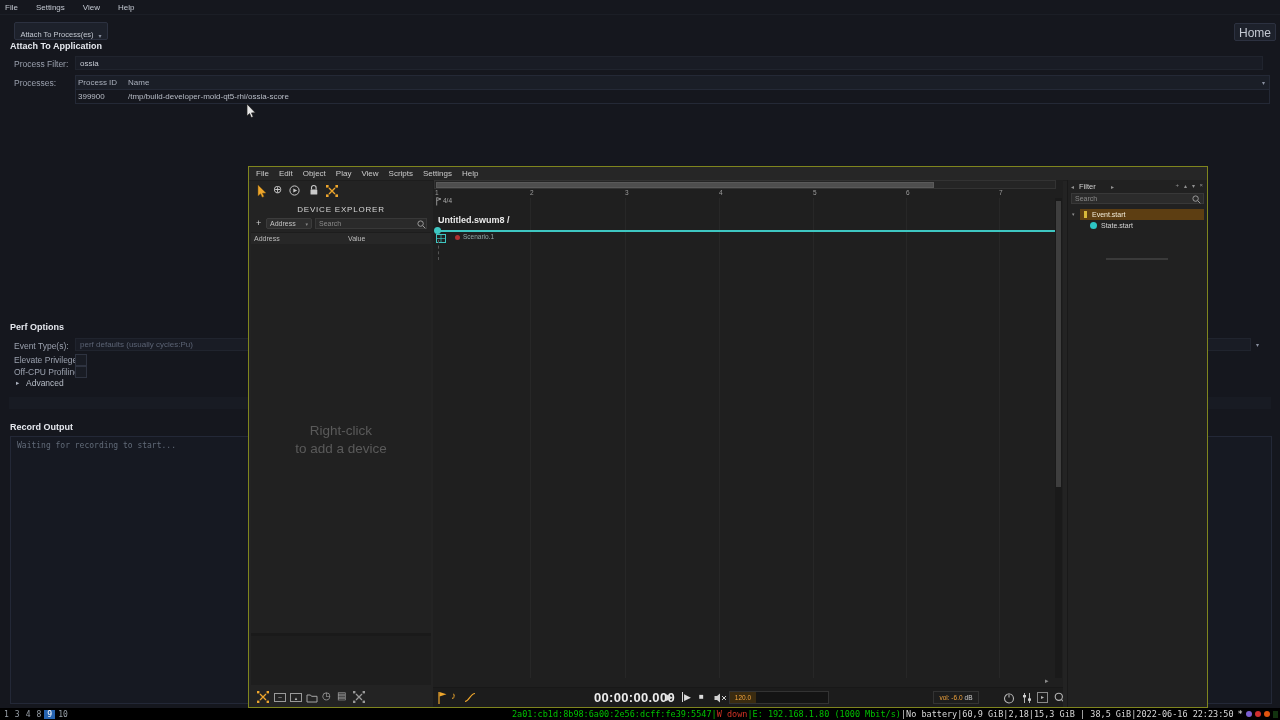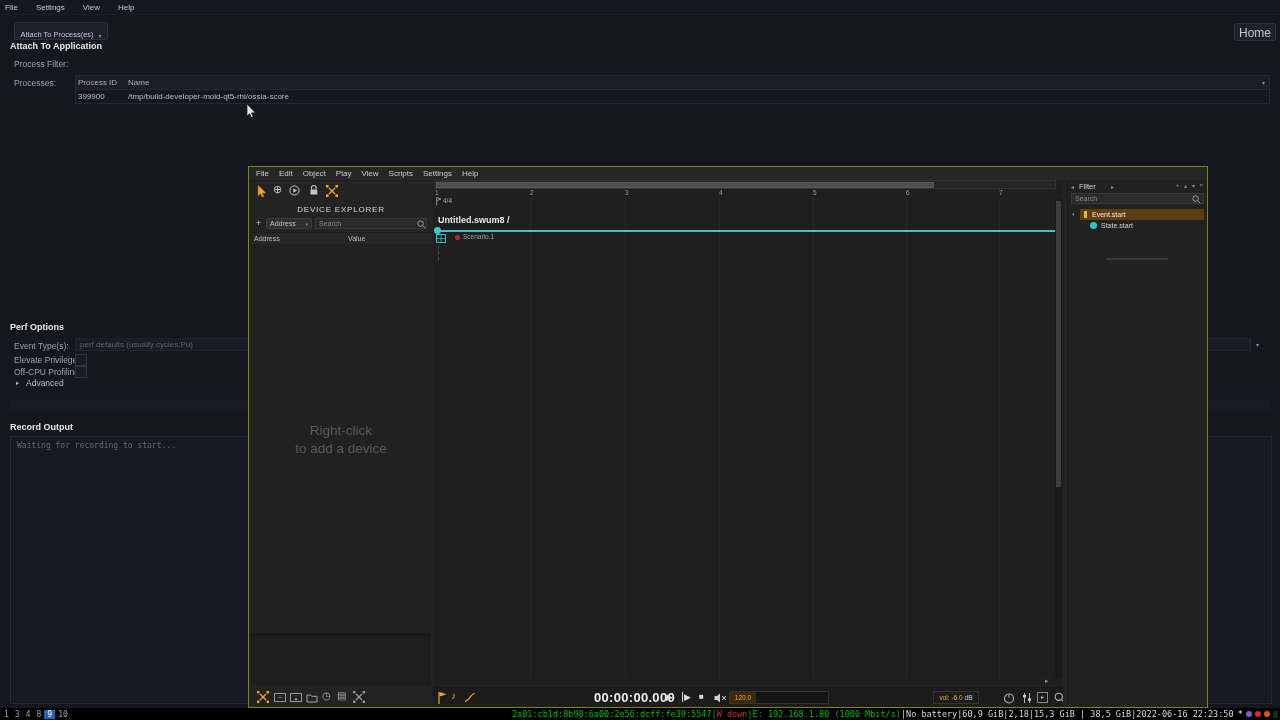--- a/index.html
+++ b/index.html
@@ -119,20 +119,21 @@
 
   <div class="abs hs-btn hs-attach">
     <span>Attach To Process(es)</span>
     <span class="hs-caret">▾</span>
   </div>
   <div class="abs hs-btn hs-home">Home</div>
 
   <div class="abs hs-title" style="left:10px;top:41px;">Attach To Application</div>
 
   <div class="abs hs-label" style="left:14px;top:59px;">Process Filter:</div>
+  <input class="abs hs-field" style="left: 75px; top: 56px; width: 1188px; height: 14px;" value="ossia">
 
   <div class="abs hs-label" style="left:14px;top:78px;">Processes:</div>
   <div class="abs hs-table">
     <div class="abs" style="left:0;top:0;width:100%;height:13px;background:#1a1e27;border-bottom:1px solid #242936;">
       <span class="abs hs-th" style="left:2px;top:2px;">Process ID</span>
       <span class="abs hs-th" style="left:52px;top:2px;">Name</span>
       <span class="abs hs-caret" style="right:4px;top:3px;">▾</span>
     </div>
     <div class="abs" style="left:0;top:13px;width:100%;height:13px;">
       <span class="abs hs-td" style="left:2px;top:3px;">399900</span>

